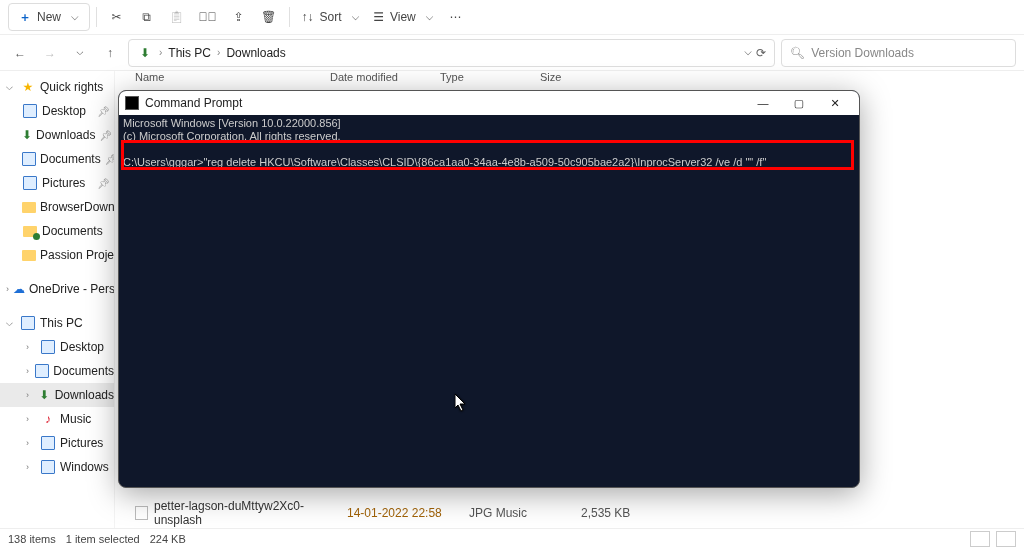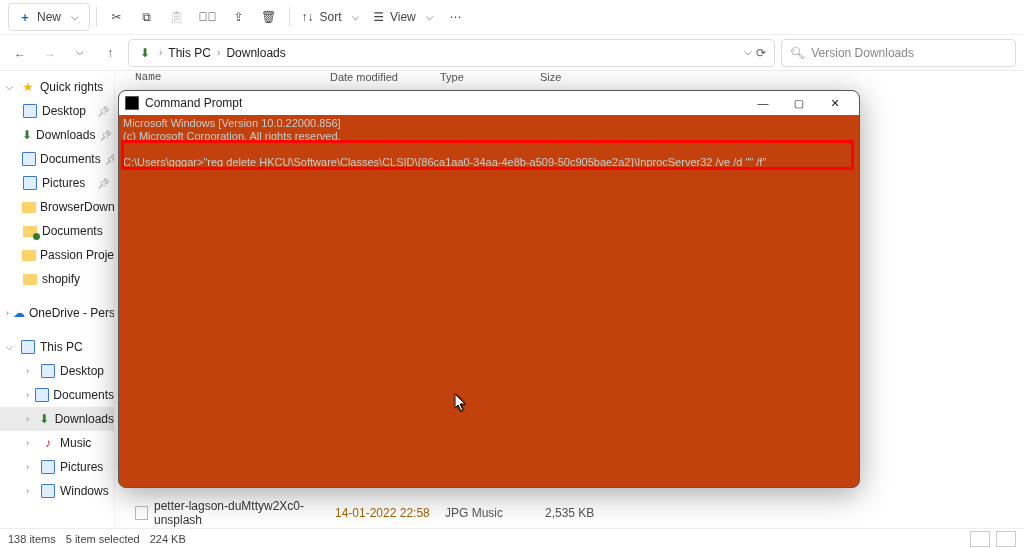--- a/index.html
+++ b/index.html
@@ -30,38 +30,38 @@
   .treeitem .exp { width:10px; font-size:9px; color:#777; }
   .ico { width:16px; height:16px; display:inline-flex; align-items:center; justify-content:center; font-size:12px; }
   .star { color:#f7b500; }
   .folder { width:14px;height:11px;background:#ffd36b;border-radius:1px; position:relative; }
   .folder.green-tag::after{content:""; position:absolute; right:-3px; bottom:-3px; width:7px;height:7px;border-radius:50%; background:#2e7d32;}
   .mono-ico { width:14px;height:14px;border:1px solid #3a78c9; background:#dfeeff; border-radius:1px; }
   .pin { font-size:10px; color:#888; margin-left:auto; margin-right:4px; }
 
   .content { flex:1; position:relative; }
   .list-header { position:absolute; top:0; left:0; right:0; height:20px; display:flex; font-size:11px; color:#555;}
-  .list-header span:nth-child(1){width:215px;padding-left:20px;font-family:Liberation Mono, monospace;}
+  .list-header span:nth-child(1){width:215px;padding-left:20px;}
   .list-header span:nth-child(2){width:110px;}
   .list-header span:nth-child(3){width:100px;}
   .list-header span:nth-child(4){width:100px;}
-  .file-row { position:absolute; left:20px; height:22px; display:flex; align-items:center; font-size:12px; color:#333; gap:0; }
+  .file-row { position:absolute; left:20px; height:22px; display:flex; align-items:center; font-size:12px; color:#333; gap:12px; }
   .file-row .cell1 { width:200px; display:flex; gap:6px; align-items:center;}
   .file-row .cell2 { width:110px; color:#a16207;}
   .file-row .cell3 { width:100px; color:#555;}
   .file-row .cell4 { width:100px; color:#555;}
   .file-ico { width:14px;height:14px;border:1px solid #bbb;background:#fff; }
 
   
   .status { position:absolute; left:0; right:0; bottom:0; height:20px; border-top:1px solid #eee; display:flex; align-items:center; padding:0 8px; gap:10px; font-size:11px; color:#444; }
   .status .right { margin-left:auto; display:flex; gap:6px; }
   .viewbtn { width:20px; height:16px; border:1px solid #ccc; }
 
   
-  .cmdw { position:absolute; left:118px; top:90px; width:742px; height:398px; background:#c2410c; border:1px solid #555; box-shadow:0 6px 30px rgba(0,0,0,.35); border-radius:8px; overflow:hidden; }
+  .cmdw { position:absolute; left:118px; top:90px; width:742px; height:398px; background:#0f172a; border:1px solid #555; box-shadow:0 6px 30px rgba(0,0,0,.35); border-radius:8px; overflow:hidden; }
   .cmdw .titlebar { height:24px; background:#fff; display:flex; align-items:center; padding:0 6px; gap:6px; font-size:12px; color:#222; }
   .cmdw .titlebar .tico { width:14px;height:14px;background:#000;border:1px solid #555; }
   .cmdw .tctrls { margin-left:auto; display:flex; gap:0; }
   .cmdw .tctrls div { width:36px; height:24px; display:flex; align-items:center; justify-content:center; font-size:11px; }
   .cmdw .term { position:absolute; top:24px; left:0; right:0; bottom:0; padding:2px 4px; font-family:Consolas, monospace; font-size:11px; color:#ccc; white-space:pre-wrap; word-break:break-all; line-height:13px;}
   .hlrect { position:absolute; border:3px solid #ff0000; }
   .cursor-ptr { position:absolute; width:12px; height:18px; }
   .cursor-ptr svg { filter: drop-shadow(0 0 1px #000); }
 </style>
 </head>
@@ -171,26 +171,20 @@
           <span class="folder green-tag"></span>
         </span>
         <span>Documents</span>
       </div>
     <div class="treeitem sub">
         <span class="ico">
           <span class="folder"></span>
         </span>
         <span>Passion Project</span>
       </div>
-    <div class="treeitem sub">
-        <span class="ico">
-          <span class="folder"></span>
-        </span>
-        <span>shopify</span>
-      </div>
     <div style="height:10px"></div>
     <div class="treeitem">
         <span class="exp">›</span>
         <span class="ico" style="color:#1e6fd6;">☁</span>
         <span>OneDrive - Perso</span>
       </div>
     <div style="height:10px"></div>
     <div class="treeitem">
         <span class="exp">⌵</span>
         <span class="ico">
@@ -252,21 +246,21 @@
         </span>
       <span class="cell2">14-01-2022 22:58</span>
       <span class="cell3">JPG Music</span>
       <span class="cell4">2,535 KB</span>
     </div>
   </div>
 </div>
 
 <div class="status">
   <span>138 items</span>
-  <span>5 item selected</span>
+  <span>1 item selected</span>
   <span>224 KB</span>
   <div class="right">
     <div class="viewbtn"></div>
     <div class="viewbtn"></div>
   </div>
 </div>
 
 <div class="cmdw">
   <div class="titlebar">
     <span class="tico"></span>

